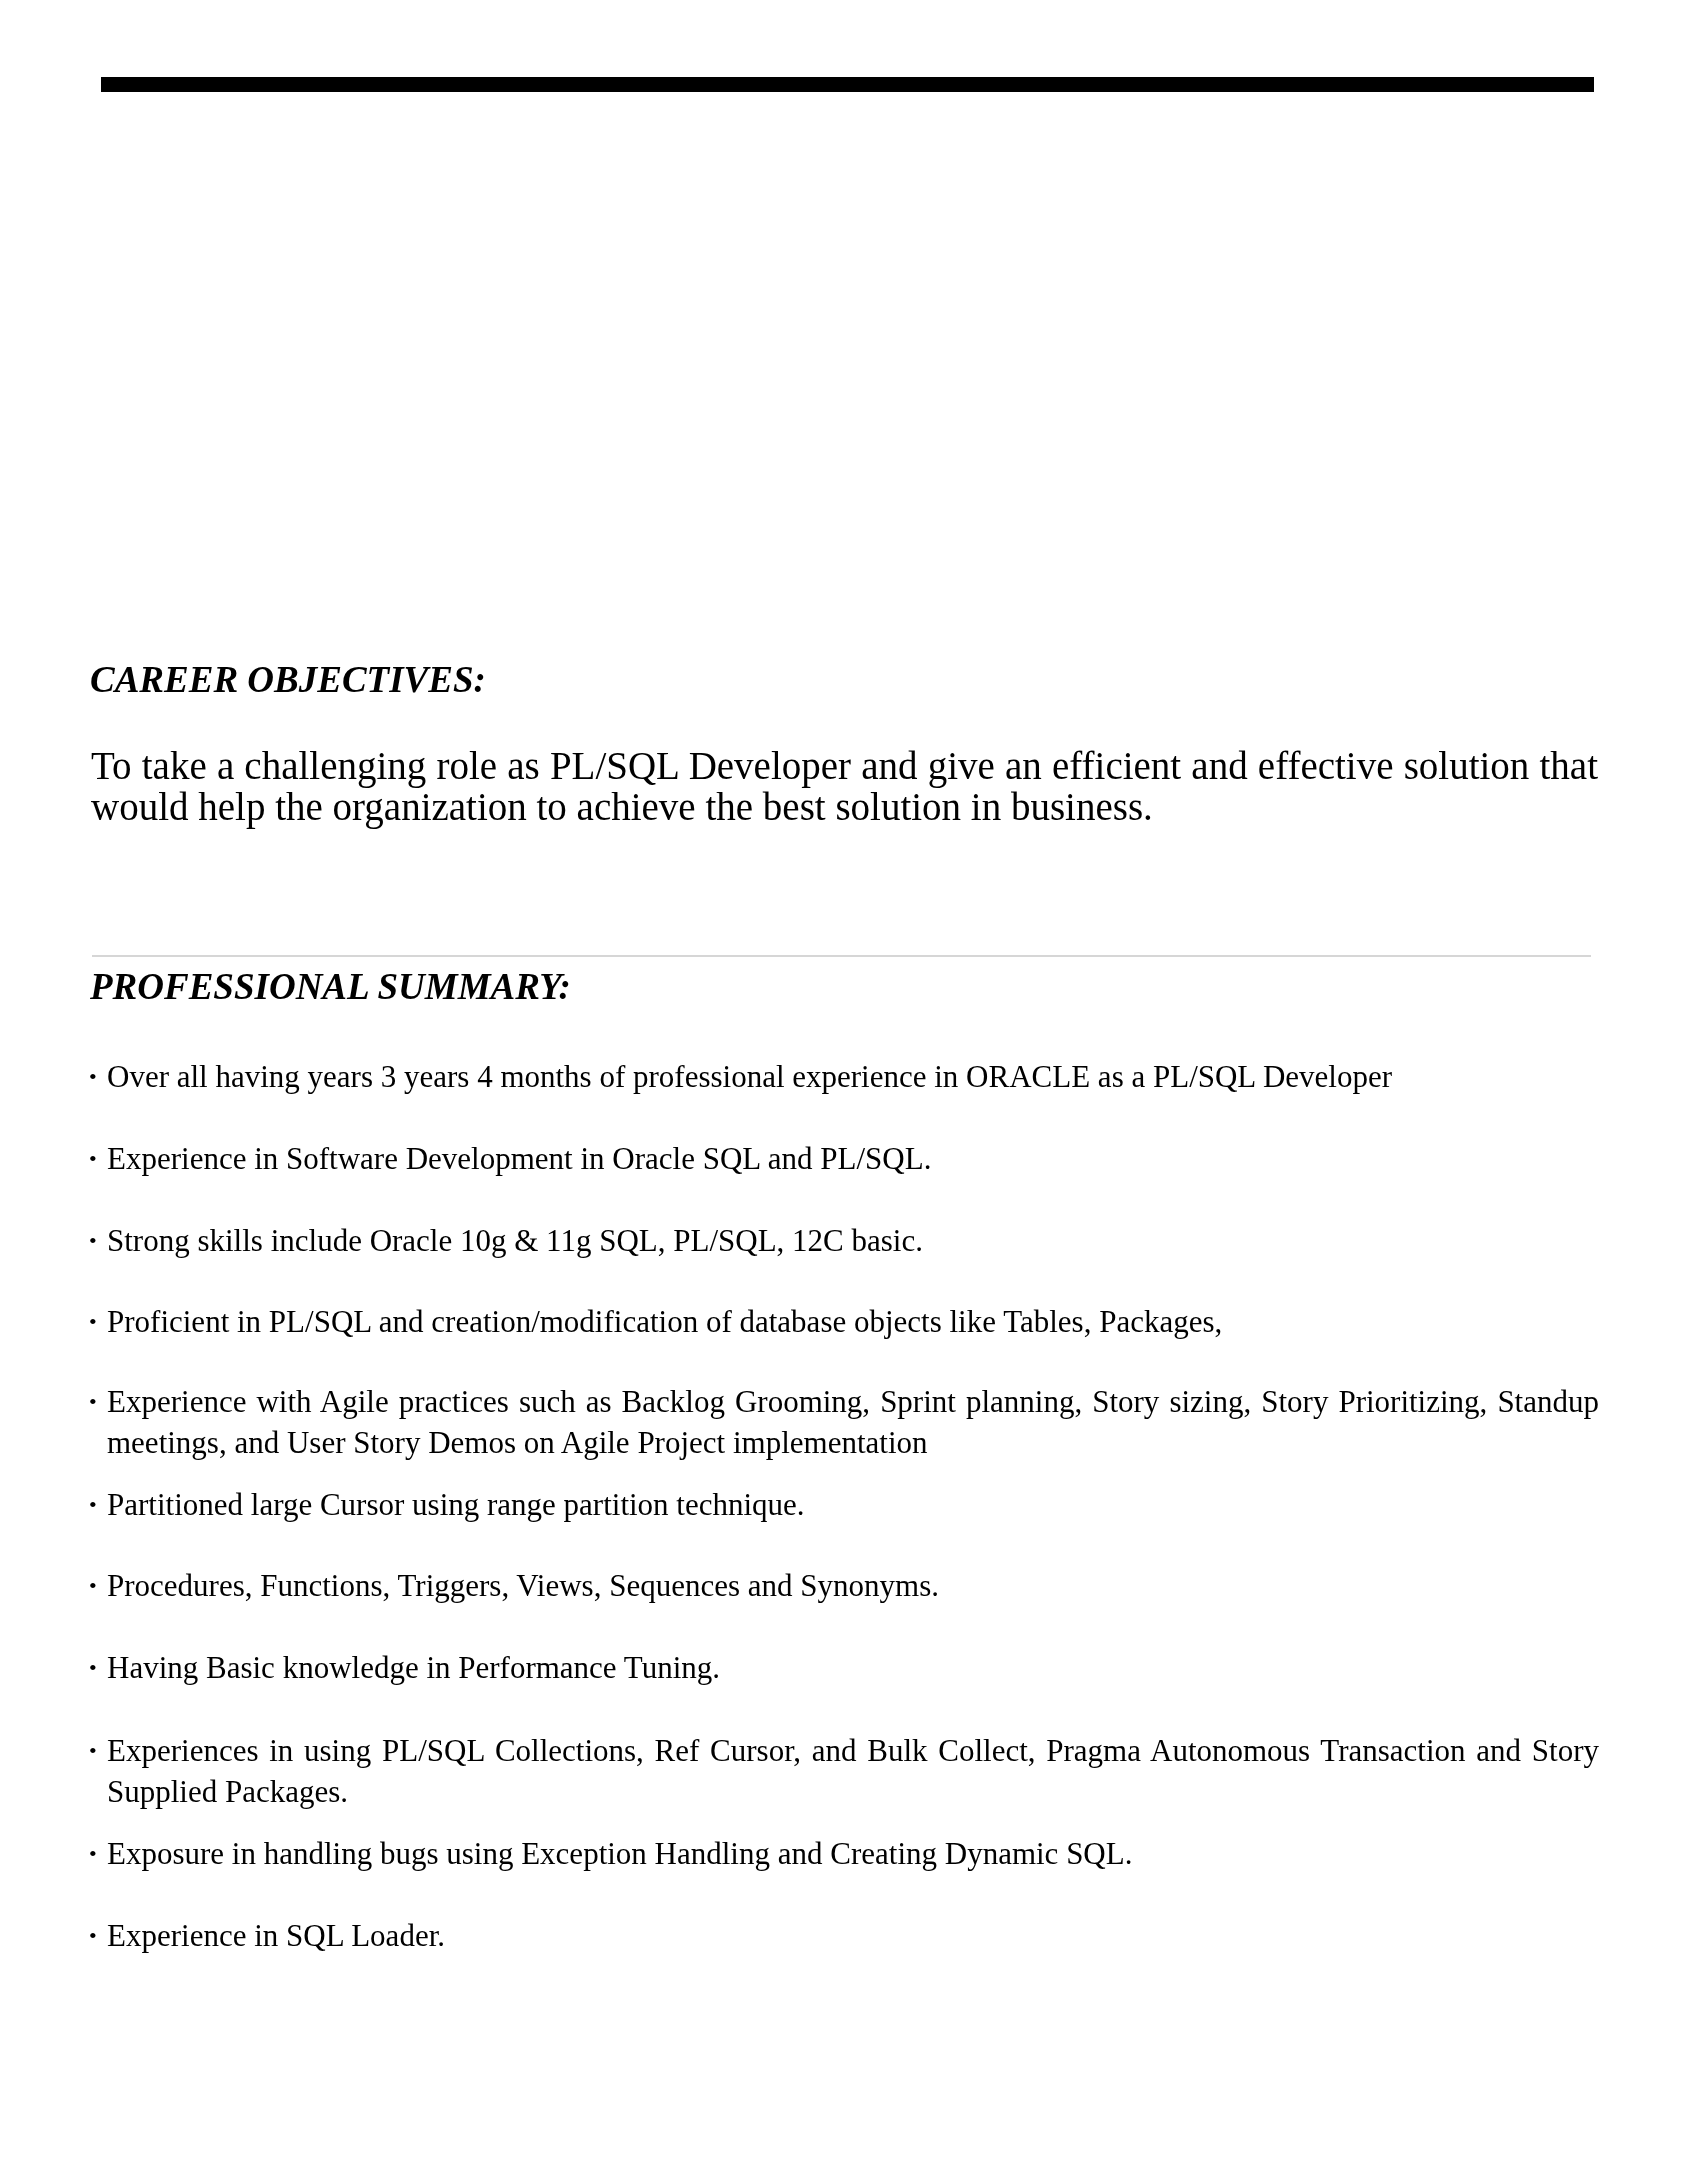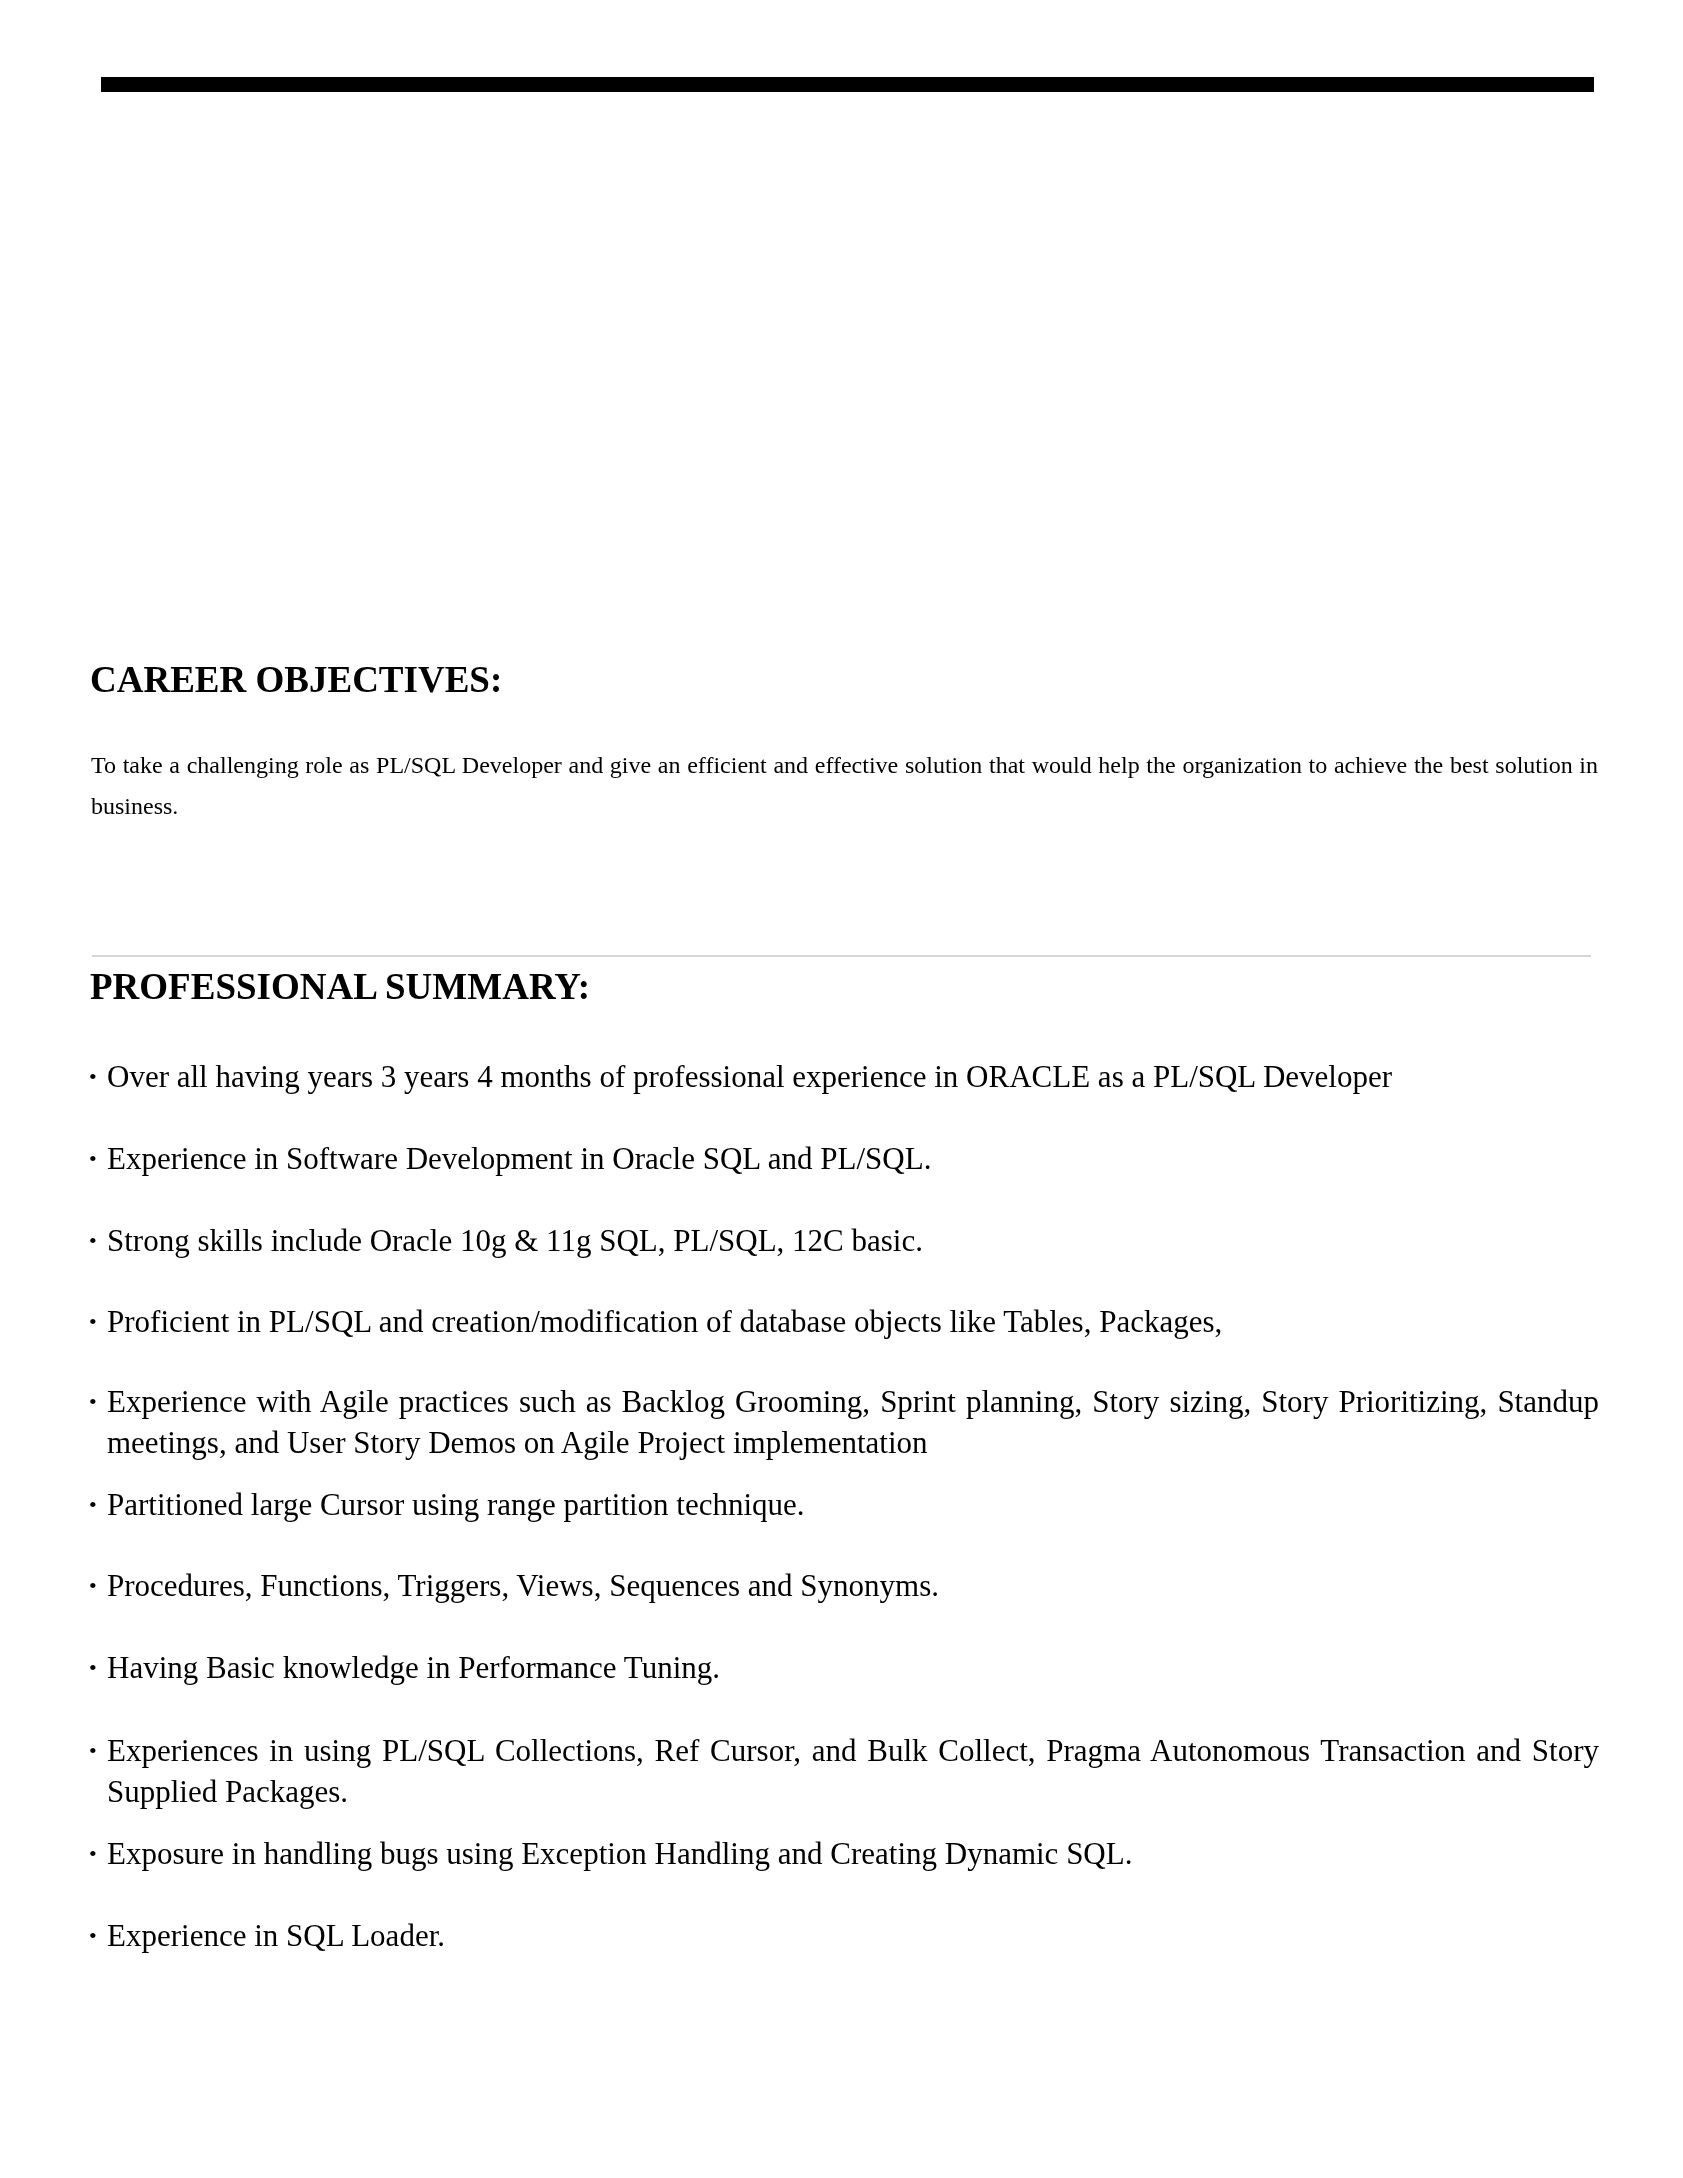--- a/index.html
+++ b/index.html
@@ -25,31 +25,32 @@
     }
     .section-heading {
       position: absolute;
       left: 90px;
       margin: 0;
       font-family: "Liberation Serif", "DejaVu Serif", serif;
       font-weight: bold;
       font-size: 37px;
       line-height: 44px;
       letter-spacing: 0px;
+      font-style: italic;
     }
     #career-heading { top: 658px; }
     #summary-heading { top: 965px; }
 
     .objective-text {
       position: absolute;
       left: 91px;
       top: 745px;
       width: 1507px;
       margin: 0;
-      font-size: 24px;
+      font-size: 39px;
       line-height: 41px;
       text-align: justify;
     }
     .section-divider {
       position: absolute;
       left: 92px;
       top: 955px;
       width: 1499px;
       height: 2px;
       background: #d6d6d6;

